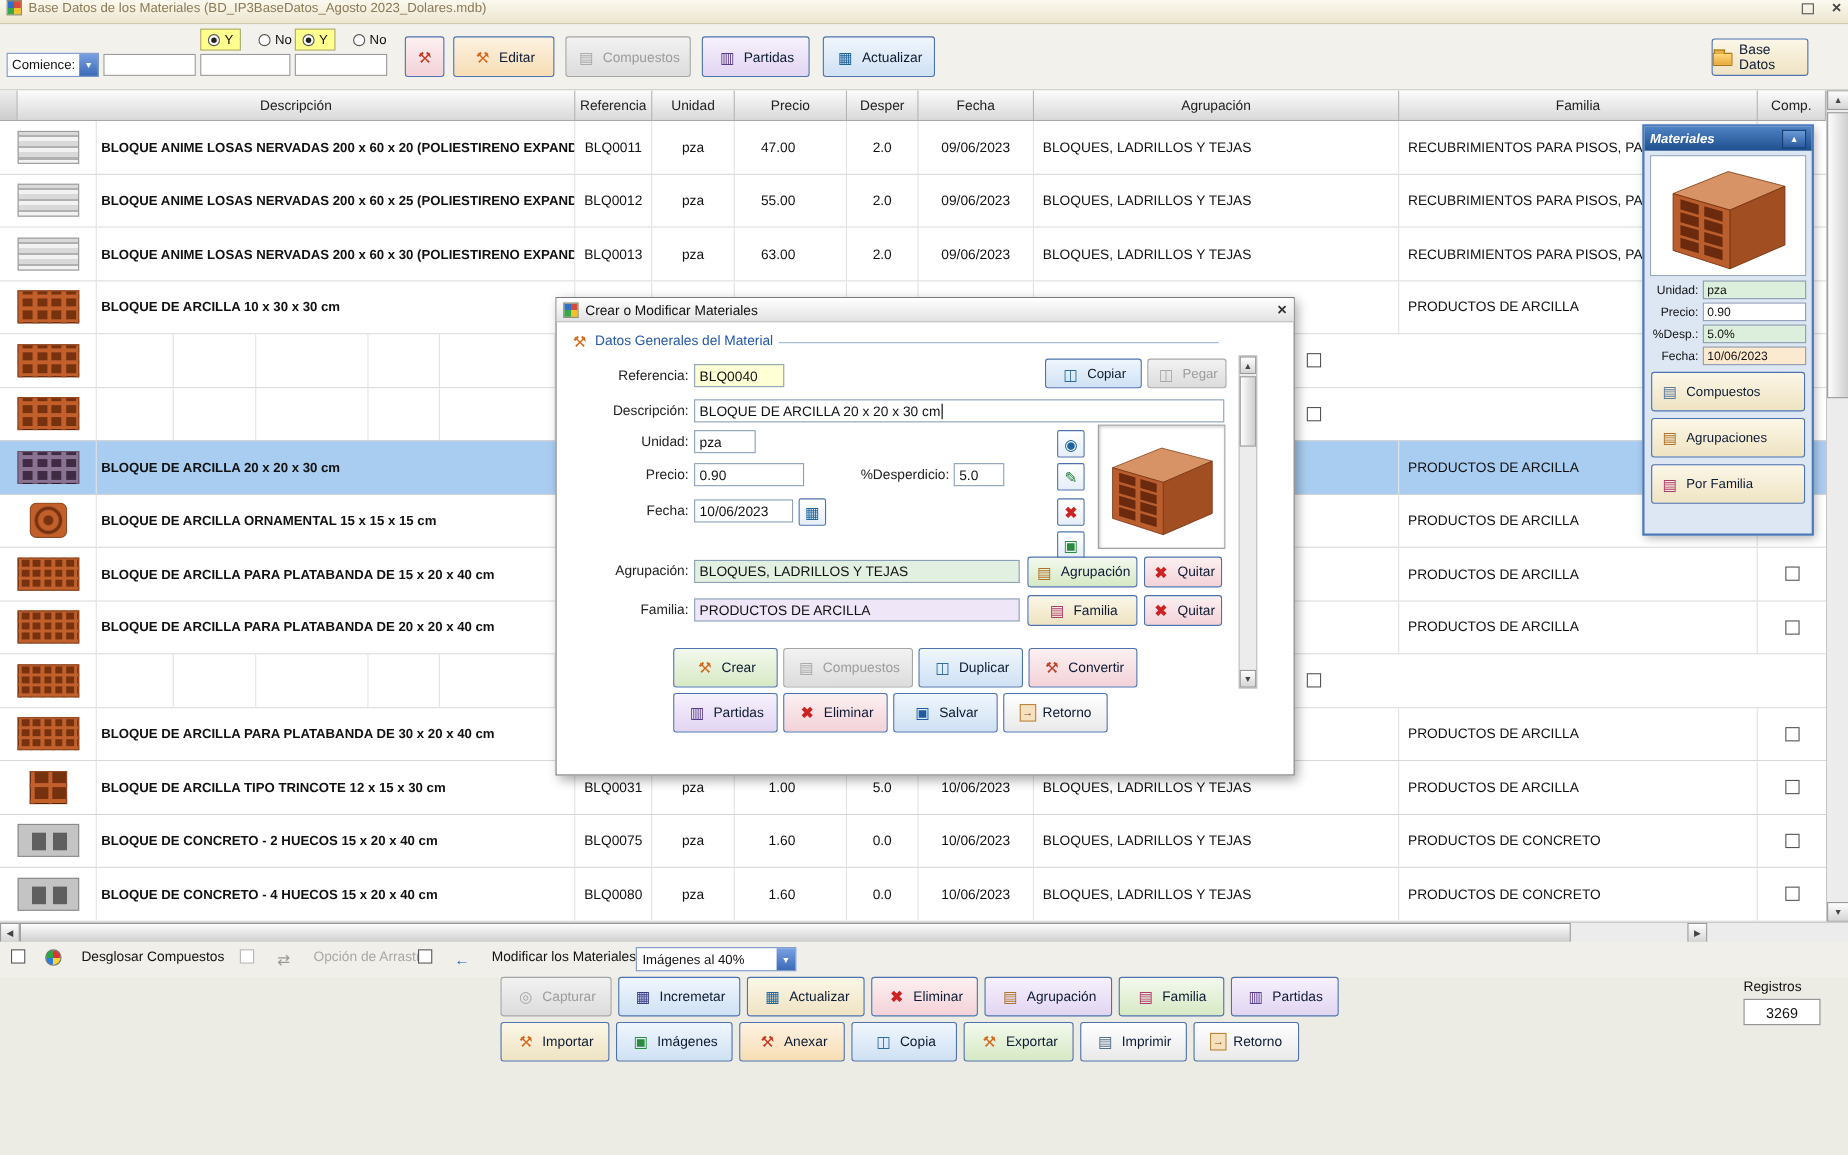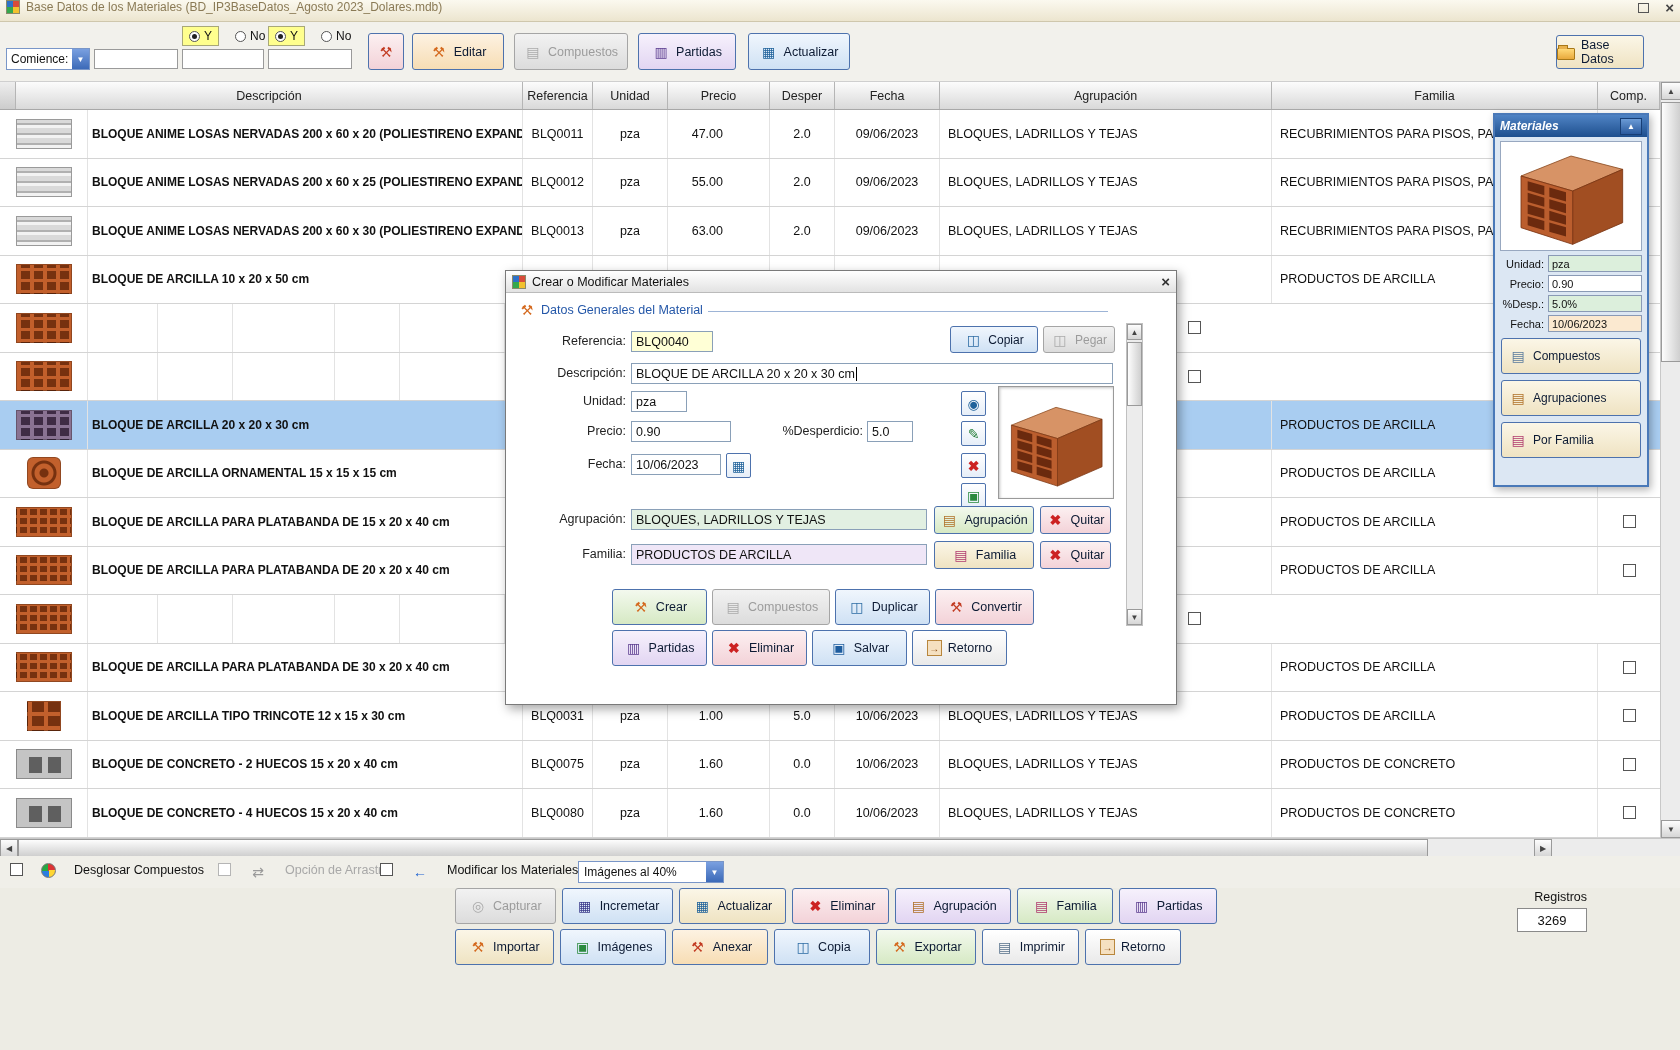--- a/index.html
+++ b/index.html
@@ -95,21 +95,21 @@
 
 
 .options{position:absolute;left:0;top:856px;width:1680px;height:32px;background:#f0efe9;z-index:3}
 .opt{position:absolute;top:7px;display:flex;align-items:flex-start;gap:18px;font-size:12.5px}
 .opt.dis{color:#a8a8a8}
 .imgsel{position:absolute;top:5px;height:22px;width:146px;background:#fff;border:1px solid #7996c8;display:flex;align-items:center;padding-left:5px;font-size:12px}
 
 
 .bottom-row{position:absolute;left:455px;display:flex;gap:6px;z-index:3}
 .bottom-row .btn{height:36px;padding:0 13px;min-width:96px}
-.registros{position:absolute;left:1517px;top:890px;width:70px;text-align:right;font-size:12.5px;z-index:3}
+.registros{position:absolute;left:1585px;top:890px;width:70px;text-align:left;font-size:12.5px;z-index:3}
 .reg-box{margin-top:4px;height:24px;background:#fff;border:1px solid #8a8a8a;display:flex;align-items:center;justify-content:center;font-size:13px}
 
 
 .dialog{position:absolute;left:505px;top:270px;width:672px;height:435px;background:#ffffff;border:1px solid #7a7a7a;box-shadow:3px 4px 10px rgba(0,0,0,.35);z-index:20}
 .dlg-titlebar{height:22px;background:linear-gradient(#ffffff,#e2e2e2);border-bottom:1px solid #bbb;display:flex;align-items:center;padding:0 6px;gap:6px;font-size:12.5px}
 .dlg-close{margin-left:auto;font-size:15px;font-weight:bold;color:#333}
 .dlg-body{position:relative;height:412px}
 .sec-hdr{position:absolute;left:12px;top:8px;width:590px;display:flex;align-items:center;gap:5px}
 .sec-title{color:#2457a8;font-size:12.5px}
 .sec-line{flex:1;border-top:1px solid #9db4d6;margin-top:3px}
@@ -269,21 +269,21 @@
         <div class="cell c-fam">RECUBRIMIENTOS PARA PISOS, PARED</div>
         <div class="cell c-comp">
           <span class="cb"></span>
         </div>
       </div>
 
       <div class="trow">
         <div class="cell c-icon">
           <span class="bi clay"></span>
         </div>
-        <div class="cell c-desc">BLOQUE DE ARCILLA 10 x 20 x 50 cm</div>
+        <div class="cell c-desc">BLOQUE DE ARCILLA 10 x 30 x 30 cm</div>
         <div class="cell c-ref"></div>
         <div class="cell c-uni"></div>
         <div class="cell c-pre"></div>
         <div class="cell c-des"></div>
         <div class="cell c-fec"></div>
         <div class="cell c-agr"></div>
         <div class="cell c-fam">PRODUCTOS DE ARCILLA</div>
         <div class="cell c-comp">
           <span class="cb"></span>
         </div>

